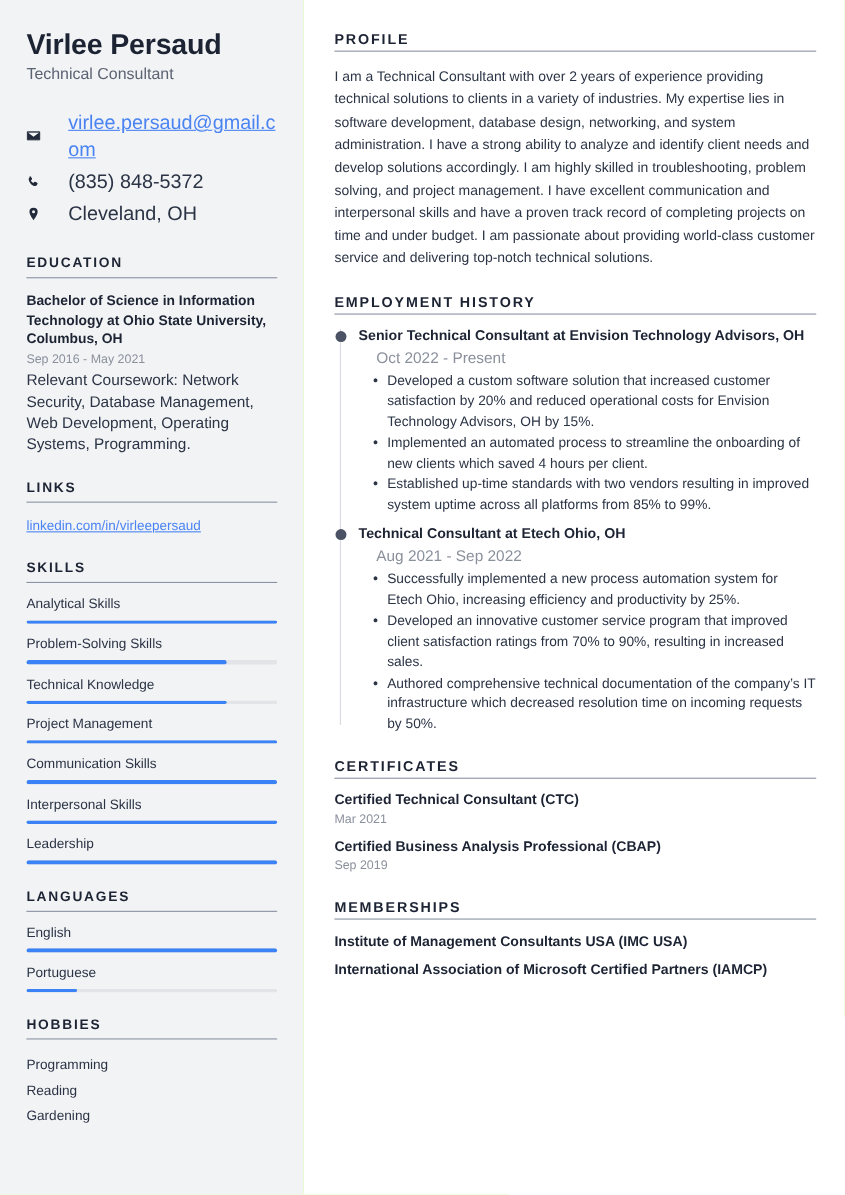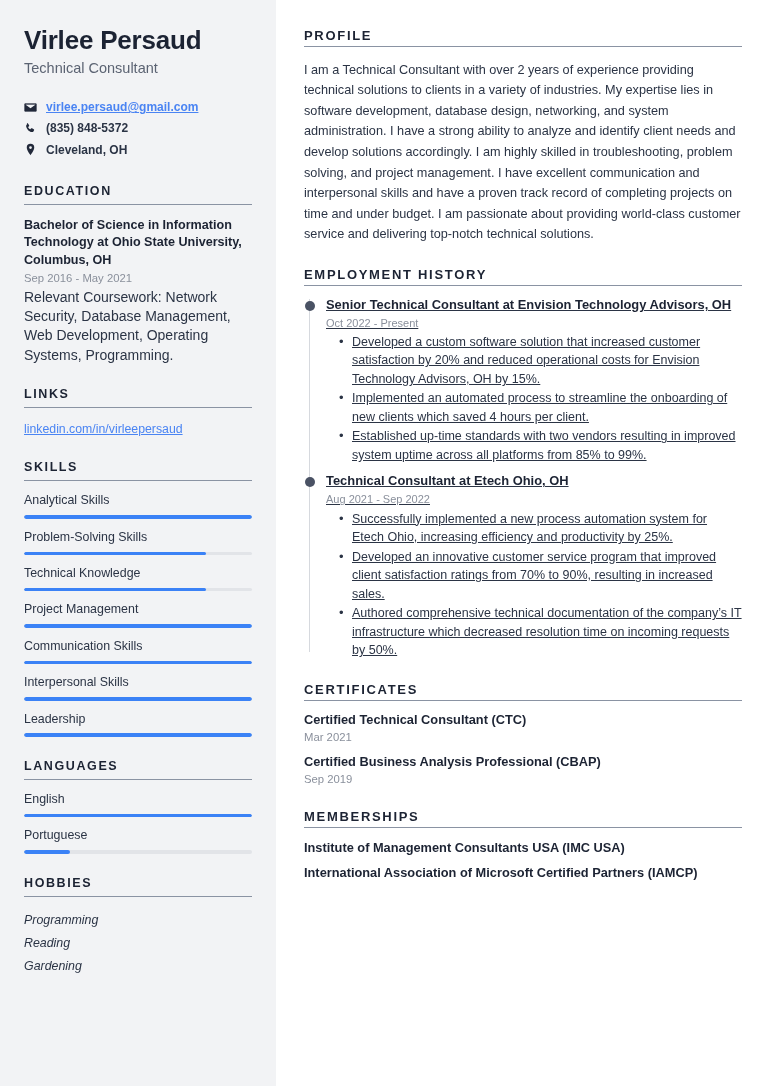--- a/index.html
+++ b/index.html
@@ -46,26 +46,25 @@
     font-weight: normal;
     margin: 0 0 22px 0;
     line-height: 1.2;
   }
   .contact-list {
     margin-bottom: 26px;
   }
   .contact-row {
     display: flex;
     align-items: center;
-    gap: 9px;
+    gap: 25px;
     margin-bottom: 5px;
-    font-size: 12px;
+    font-size: 18px;
     color: #2b3445;
     line-height: 1.35;
-    font-weight: bold;
   }
   .contact-row .ico {
     width: 13px;
     flex: 0 0 13px;
     display: flex;
     align-items: center;
     justify-content: center;
     color: #22293a;
   }
   .contact-row .ico svg { display: block; }
@@ -125,21 +124,20 @@
     position: absolute;
     left: 0; top: 0; bottom: 0;
     background: #3b82f6;
     border-radius: 2px;
   }
 
   .hobby-item {
     font-size: 12.4px;
     color: #2b3445;
     line-height: 1.85;
-    font-style: italic;
   }
 
   
   .main {
     flex: 1 1 auto;
     padding: 28px 26px 20px 28px;
     box-sizing: border-box;
     background: #ffffff;
   }
   .main-sec { margin-bottom: 22px; }
@@ -156,21 +154,20 @@
   .profile-text {
     font-size: 12.7px;
     line-height: 1.62;
     color: #2b3445;
     text-align: left;
   }
 
   .timeline {
     position: relative;
     padding-left: 22px;
-    text-decoration: underline;
   }
   .timeline::before {
     content: "";
     position: absolute;
     left: 5px;
     top: 2px;
     bottom: 8px;
     width: 1.4px;
     background: #d6d9de;
   }
@@ -184,23 +181,23 @@
     border-radius: 50%;
     background: #4a5264;
   }
   .job-heading {
     font-size: 12.9px;
     font-weight: bold;
     color: #1c2333;
     line-height: 1.3;
   }
   .job-date {
-    font-size: 11px;
+    font-size: 14px;
     color: #8a909c;
-    margin: 2px 0 3px 0;
+    margin: 2px 0 3px 16px;
     line-height: 1.3;
   }
   .job-bullets {
     margin: 0;
     padding-left: 26px;
     list-style: none;
   }
   .job-bullets li {
     position: relative;
     font-size: 12.5px;

